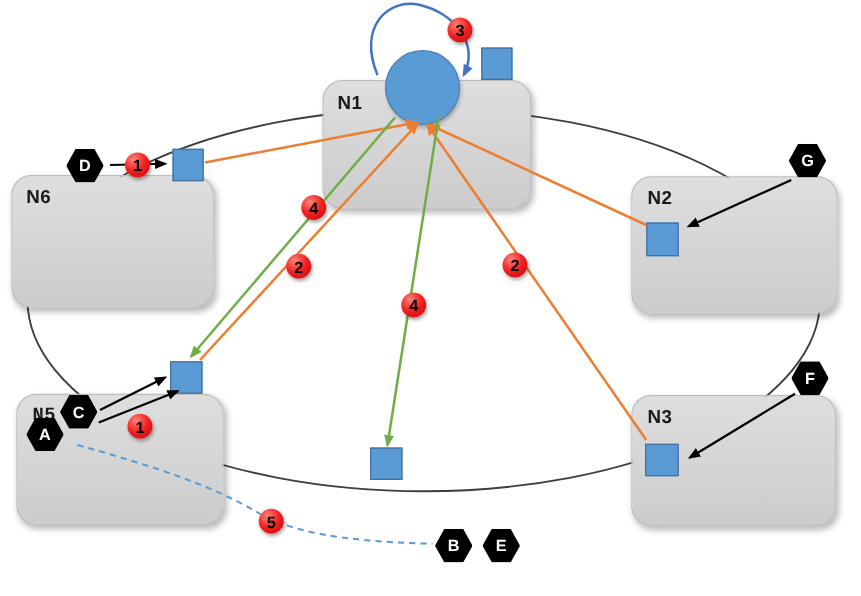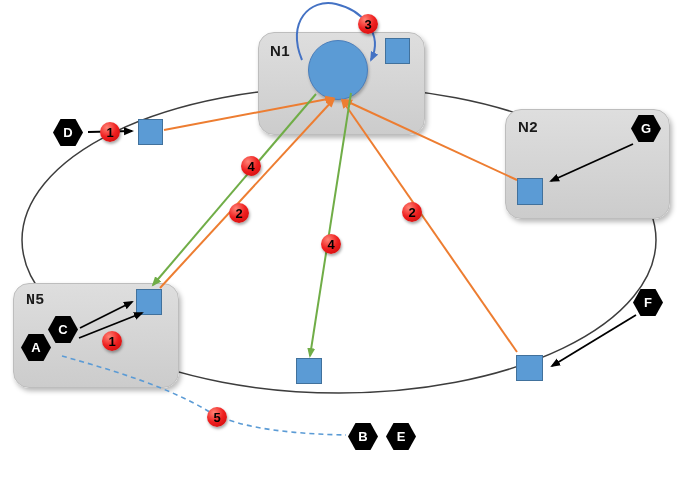--- a/index.html
+++ b/index.html
@@ -6,20 +6,21 @@
   .canvas{
     position:relative;width:689px;height:477px;background:#ffffff;overflow:hidden;
     font-family:"Liberation Sans",sans-serif;
   }
   .layer{position:absolute;left:0;top:0;width:689px;height:477px;pointer-events:none;}
   .node-box{
     position:absolute;border-radius:16px;
     background:linear-gradient(#dedede,#cccccc);
     border:1px solid #bdbdbd;
     box-shadow:2px 3px 5px rgba(0,0,0,.28);
+    margin-top:32px;
   }
   .node-label{
     position:absolute;font-size:15px;font-weight:600;color:#1a1a1a;letter-spacing:.3px;
   }
   .blue-square{
     position:absolute;background:#5b9bd5;border:1.5px solid #41719c;box-sizing:border-box;
   }
   .blue-circle{
     position:absolute;width:60px;height:60px;border-radius:50%;
     background:#5b9bd5;border:1.5px solid #4a7ebb;box-sizing:border-box;
@@ -48,22 +49,28 @@
   <svg class="layer" width="689" height="477" viewBox="0 0 689 477">
     <ellipse cx="339" cy="240" rx="317" ry="153" fill="none" stroke="#3d3d3d" stroke-width="1.5"></ellipse>
   </svg>
 
   <div class="node-box" style="left:258px;top:32px;width:165px;height:101px;">
     <span class="node-label" style="left:11px;top:9px;">N1</span>
   </div>
   <div class="node-box" style="left:505px;top:109px;width:163px;height:108px;text-align:right;">
     <span class="node-label" style="left:12px;top:8px;">N2</span>
   </div>
+  <div class="node-box" style="left:505px;top:284px;width:162px;height:103px;">
+    <span class="node-label" style="left:12px;top:8px;">N3</span>
+  </div>
   <div class="node-box" style="left:13px;top:283px;width:164px;height:103px;">
     <span class="node-label" style="left:12px;top:8px;font-family:Liberation Mono, monospace;">N5</span>
+  </div>
+  <div class="node-box" style="left:9px;top:108px;width:160px;height:104px;">
+    <span class="node-label" style="left:11px;top:8px;">N6</span>
   </div>
 
   <div class="blue-circle" style="left:308px;top:40px;"></div>
   <div class="blue-square" style="left:385px;top:38px;width:25px;height:26px;"></div>
   <div class="blue-square" style="left:517px;top:178px;width:26px;height:27px;"></div>
   <div class="blue-square" style="left:516px;top:355px;width:27px;height:26px;"></div>
   <div class="blue-square" style="left:296px;top:358px;width:26px;height:26px;"></div>
   <div class="blue-square" style="left:136px;top:289px;width:26px;height:26px;"></div>
   <div class="blue-square" style="left:138px;top:119px;width:25px;height:26px;"></div>
 

